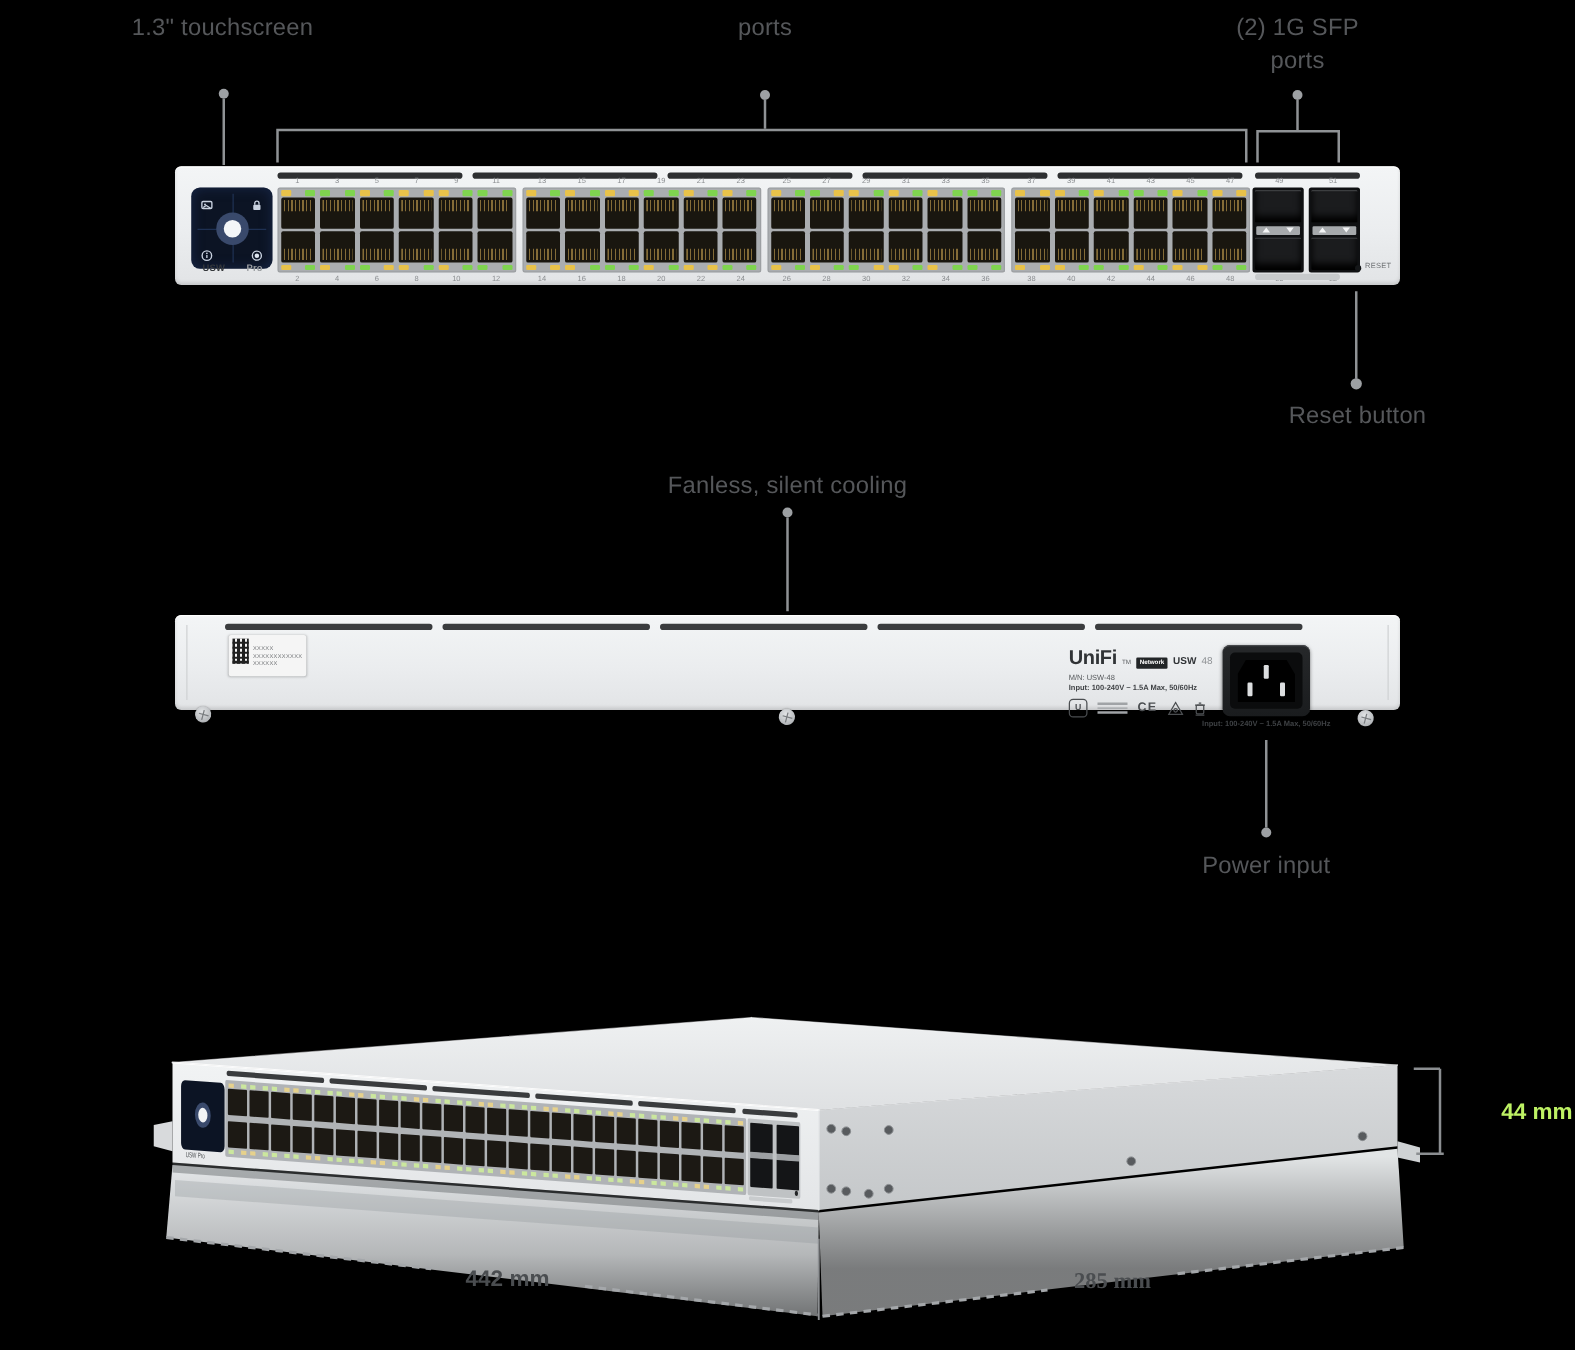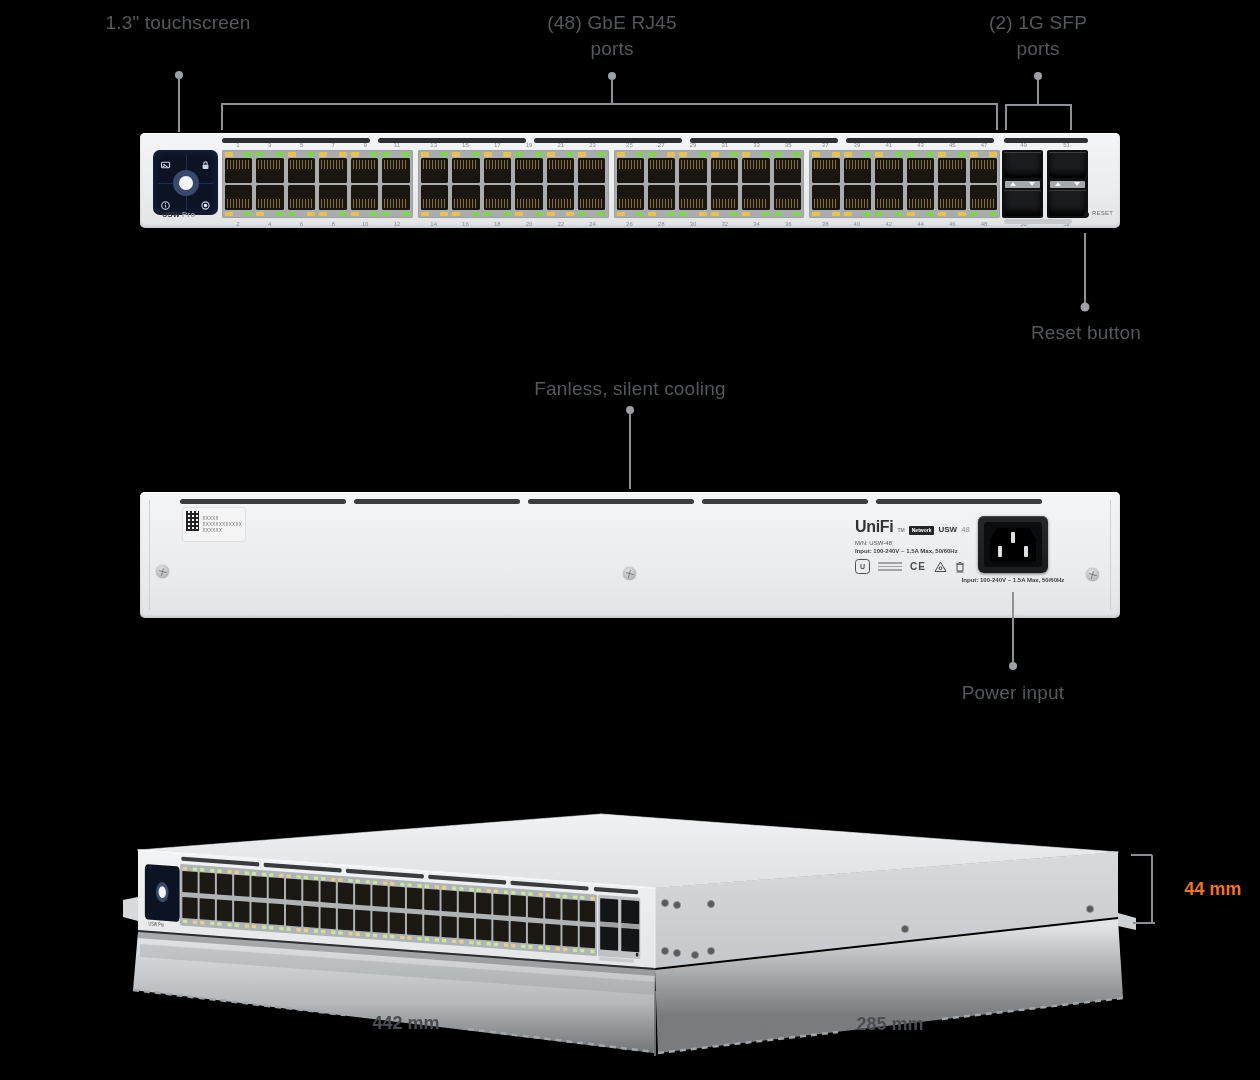--- a/index.html
+++ b/index.html
@@ -4,21 +4,21 @@
 <style>
   html,body { margin:0; padding:0; background:#000; }
   #canvas { position:relative; width:1260px; height:1080px; background:#000; overflow:hidden;
             font-family:"Liberation Sans", sans-serif; }
 
   
   .chassis { position:absolute; background:linear-gradient(180deg,#f3f5f6 0%,#ebedef 55%,#e2e4e6 100%);
              border-radius:5px; z-index:2;
              box-shadow: inset 0 1px 0 rgba(255,255,255,.95), inset 0 -2px 3px rgba(0,0,0,.12); }
   #front { left:140px; top:133px; width:980px; height:95px; }
-  #back  { left:140px; top:492px; width:980px; height:126px; }
+  #back  { left:140px; top:492px; width:980px; height:76px; }
 
   .vent { position:absolute; top:5px; height:5px; background:#2d2f31; border-radius:2.5px; }
   #back .vent { top:7px; background:#3a3c3e; }
 
   .numrow { position:absolute; left:82px; width:778px; display:flex; gap:5px; }
   .numrow .ngroup { flex:1; display:flex; }
   .numrow span { flex:1; text-align:center; font-size:6px; line-height:8px; color:#8a8d90; }
   #nums-top { top:8px; } #nums-bottom { top:87px; }
 
   #port-groups { position:absolute; left:82px; top:17px; width:778px; height:68px; display:flex; gap:5px; }
@@ -59,21 +59,21 @@
   #screen::before { content:""; position:absolute; left:50%; top:5px; bottom:5px; width:1px; background:#1e3052; }
   #screen::after  { content:""; position:absolute; top:50%; left:5px; right:5px; height:1px; background:#1e3052; }
   .ring { position:absolute; left:50%; top:50%; width:26px; height:26px; margin:-13px 0 0 -13px;
           border-radius:50%; background:#39496b; z-index:1; }
   .ring::after { content:""; position:absolute; inset:6px; border-radius:50%; background:#f4f6f8; }
   .sicon { position:absolute; width:11px; height:11px; z-index:1; }
   .sicon.tl { left:7px; top:7px; } .sicon.tr { right:7px; top:7px; }
   .sicon.bl { left:7px; bottom:7px; } .sicon.br { right:7px; bottom:7px; }
   #front-model { position:absolute; left:22px; top:77px; font-size:7.5px; letter-spacing:.2px;
                  color:#34373a; font-weight:700; }
-  #front-model .lite { color:#9b9ea1; font-weight:700; margin-left:2px; }
+  #front-model .lite { color:#9b9ea1; font-weight:700; margin-left:17px; }
 
   
   .groove { position:absolute; top:8px; bottom:8px; width:1px; background:#cfd2d4; }
   #sticker { position:absolute; left:43px; top:16px; width:56px; height:27px; background:#f5f5f5;
              border-radius:2px; display:flex; padding:3px; gap:3px; box-shadow:0 0 2px rgba(0,0,0,.25); }
   #qr { width:20px; height:20px;
         background: repeating-linear-gradient(0deg,#212121 0 2px,transparent 2px 4px),
                     repeating-linear-gradient(90deg,#212121 0 2px,#f5f5f5 2px 4px); }
   #sticker .stl { display:flex; flex-direction:column; justify-content:center; gap:1px; }
   #sticker .stl span { font-size:4.5px; line-height:5px; color:#6b6e71; letter-spacing:.3px; white-space:nowrap; }
@@ -120,36 +120,35 @@
           font-size:19px; line-height:26px; letter-spacing:.2px; }
   .call span { display:block; }
   #lbl-touch { left:28px;  top:10px;  width:300px; }
   #lbl-rj45  { left:462px; top:10px;  width:300px; }
   #lbl-sfp   { left:888px; top:10px;  width:300px; }
   #lbl-reset { left:936px; top:320px; width:300px; }
   #lbl-cool  { left:480px; top:376px; width:300px; }
   #lbl-power { left:863px; top:680px; width:300px; }
   .dim { position:absolute; z-index:7; font-weight:600; font-size:18px; color:#4a4d50; text-align:center; }
   #lbl-442 { left:331px;  top:1013px; width:150px; }
-  #lbl-285 { left:815px;  top:1014px; width:150px; }
-  #lbl-44  { left:1168px; top:879px;  width:90px; text-align:center; color:#f97316; }
+  #lbl-285 { left:815px;  top:1014px; width:150px;font-family:Liberation Serif, serif; }
+  #lbl-44  { left:1168px; top:879px;  width:90px; text-align:right; color:#bef264; }
 
   #annot { position:absolute; left:0; top:0; z-index:6; pointer-events:none; }
   #iso   { position:absolute; left:0; top:790px; z-index:1; }
 </style>
 </head>
 <body>
 
 <div id="canvas">
 
   <div class="call" id="lbl-touch">
     <span>1.3" touchscreen</span>
   </div>
   <div class="call" id="lbl-rj45">
-    <span>(48) GbE RJ45</span>
     <span>ports</span>
   </div>
   <div class="call" id="lbl-sfp">
     <span>(2) 1G SFP</span>
     <span>ports</span>
   </div>
   <div class="call" id="lbl-reset">Reset button</div>
   <div class="call" id="lbl-cool">Fanless, silent cooling</div>
   <div class="call" id="lbl-power">Power input</div>
   <div class="dim" id="lbl-442">442 mm</div>

